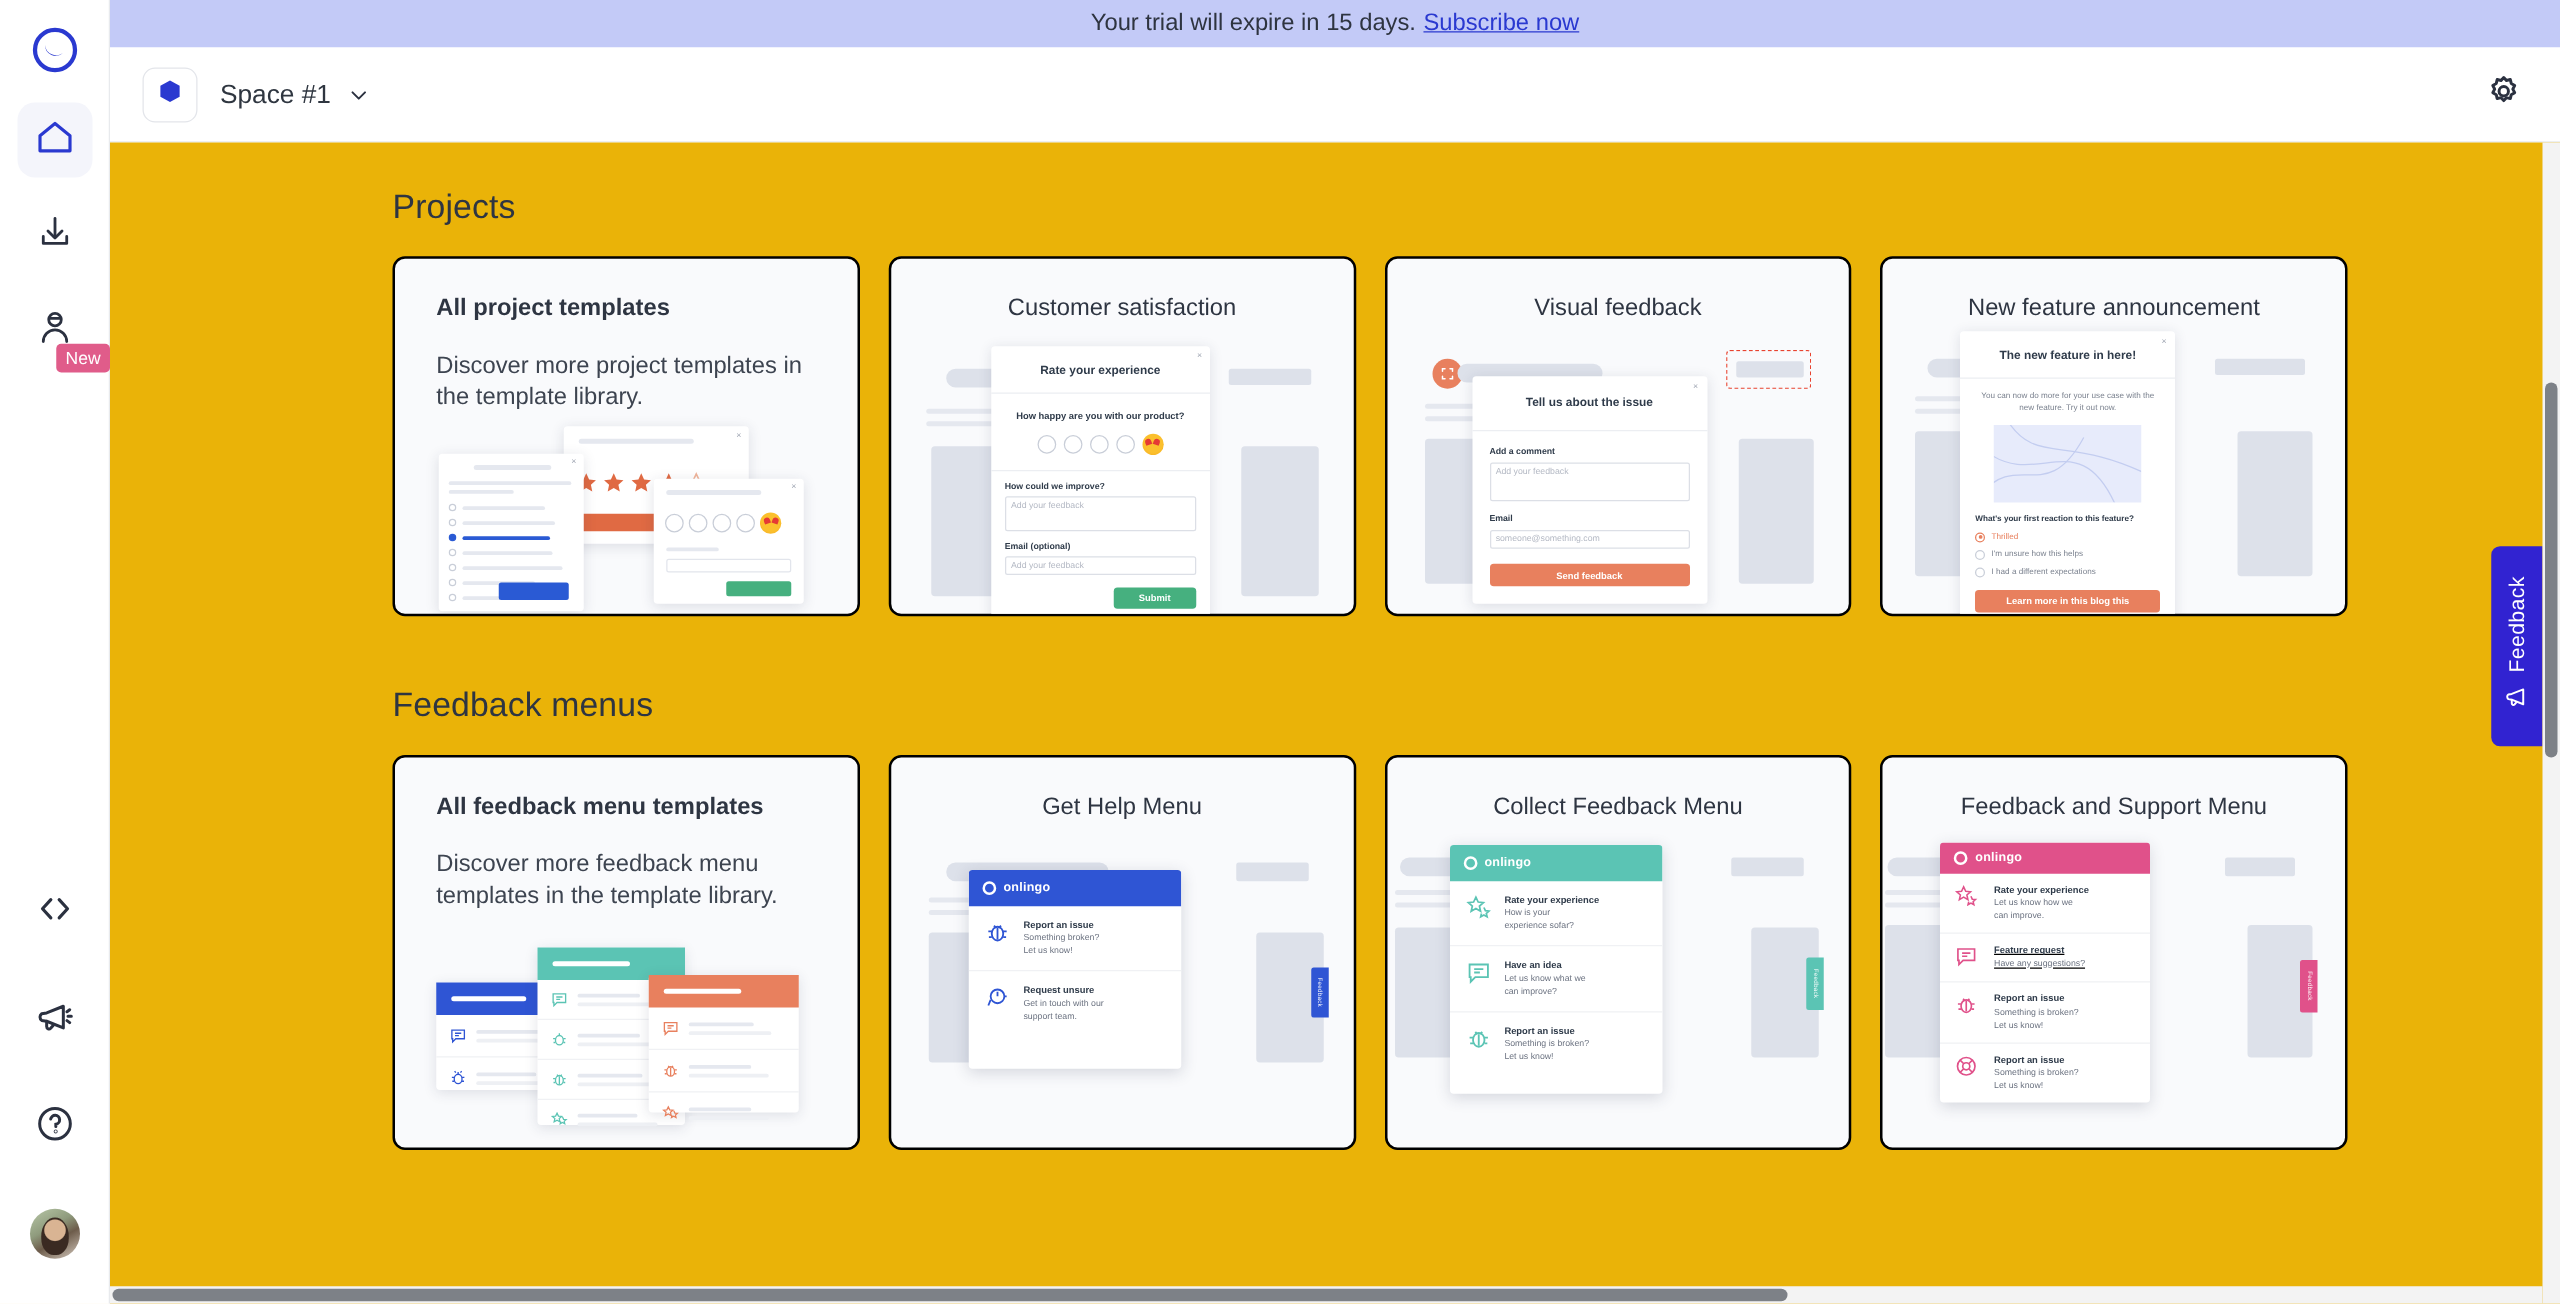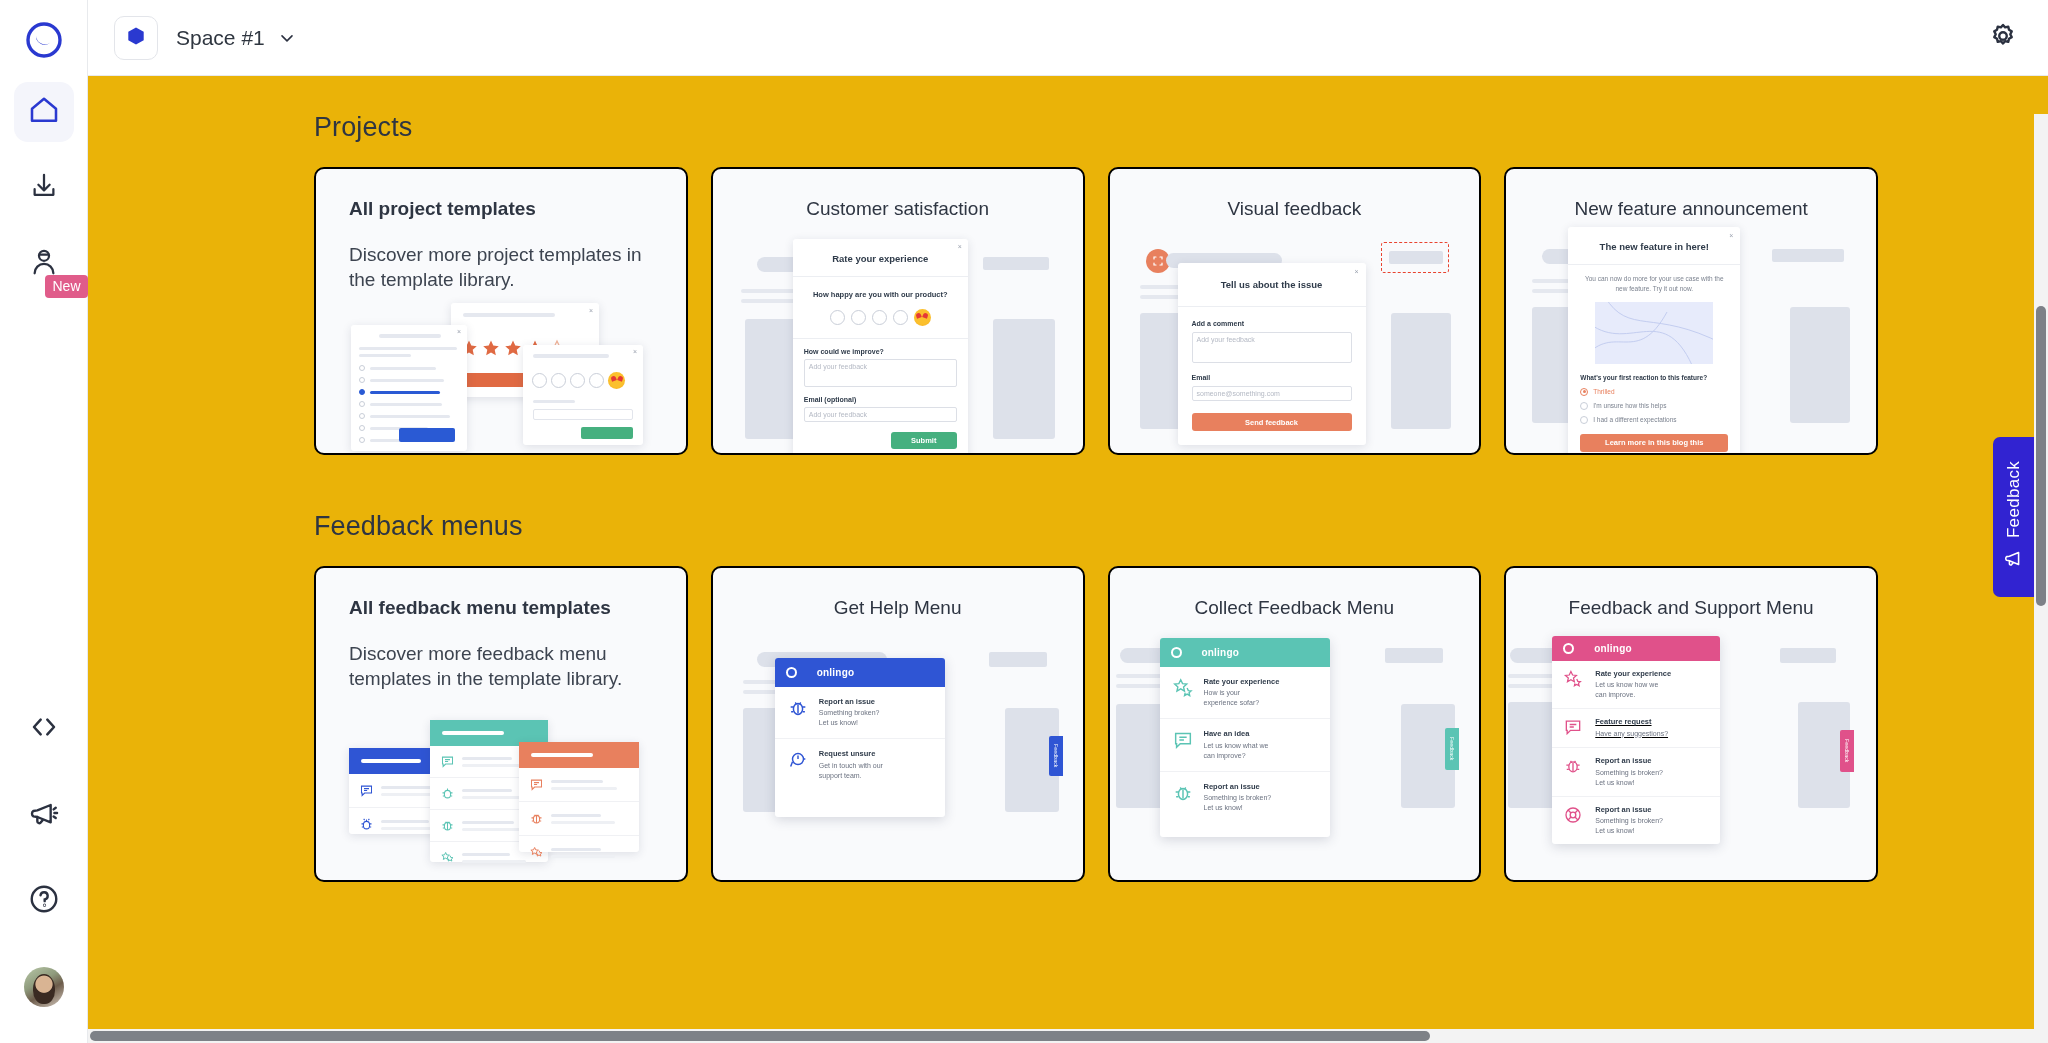--- a/index.html
+++ b/index.html
@@ -104,21 +104,21 @@
   .faceY { width: 17px; height: 17px; border-radius:50%;
     background: radial-gradient(circle at 50% 45%, #fbc02d 0 58%, #f4a91f 100%); position:relative; }
   .faceY::before, .faceY::after {
     content:""; position:absolute; top:4px; width:5px; height:4.5px; background:#e53935;
     border-radius: 50% 50% 0 0 / 60% 60% 0 0; transform: rotate(-20deg);
   }
   .faceY::before { left:2.5px; } .faceY::after { right:2.5px; transform: rotate(20deg); }
 
   
   .menu-mock { position:absolute; background:#fff; border-radius:3px; box-shadow: 0 3px 12px rgba(40,50,80,.17); overflow:hidden; }
-  .menu-head { display:flex; align-items:flex-end; gap:20px; padding: 9px 11px; }
+  .menu-head { display:flex; align-items:flex-end; gap:6px; padding: 9px 11px; }
   .menu-logo-dot { width: 11px; height: 11px; border: 2.2px solid #fff; border-radius: 50%; }
   .menu-logo-txt { color:#fff; font-size: 10px; font-weight: bold; letter-spacing:.2px; }
   .menu-row { display:flex; gap: 10px; padding: 10px 12px; border-top: 1px solid #f0f1f4; align-items:flex-start; }
   .menu-row .ico { flex: 0 0 22px; height: 22px; }
   .menu-row .tt { font-size: 7.5px; font-weight: bold; color:#2f3b4a; line-height:1.35; }
   .menu-row .ss { font-size: 7px; color:#6b7280; line-height:1.45; margin-top:1px; }
   .side-tab { position:absolute; width: 14px; border-radius: 2px 0 0 2px;
     writing-mode: vertical-rl; font-size:5px; color:#fff; display:flex; align-items:center; justify-content:center; letter-spacing:.2px;}
 
   
@@ -210,20 +210,24 @@
         </span>
       </div>
       <div class="rail-item">
         <div class="avatar"></div>
       </div>
     </div>
   </div>
 
   <div class="right">
 
+    <div class="trial-banner">
+      <span>Your trial will expire in 15 days.</span>
+      <a href="#">Subscribe now</a>
+    </div>
 
     <div class="topbar">
       <div class="space-chip">
         <span>
           <svg width="22" height="22" viewBox="0 0 24 24" fill="#2a39d0">
             <path d="M12 2.6 L20.4 7.3 V16.7 L12 21.4 L3.6 16.7 V7.3 Z"></path>
           </svg>
         </span>
       </div>
       <div class="space-name">Space #1</div>

